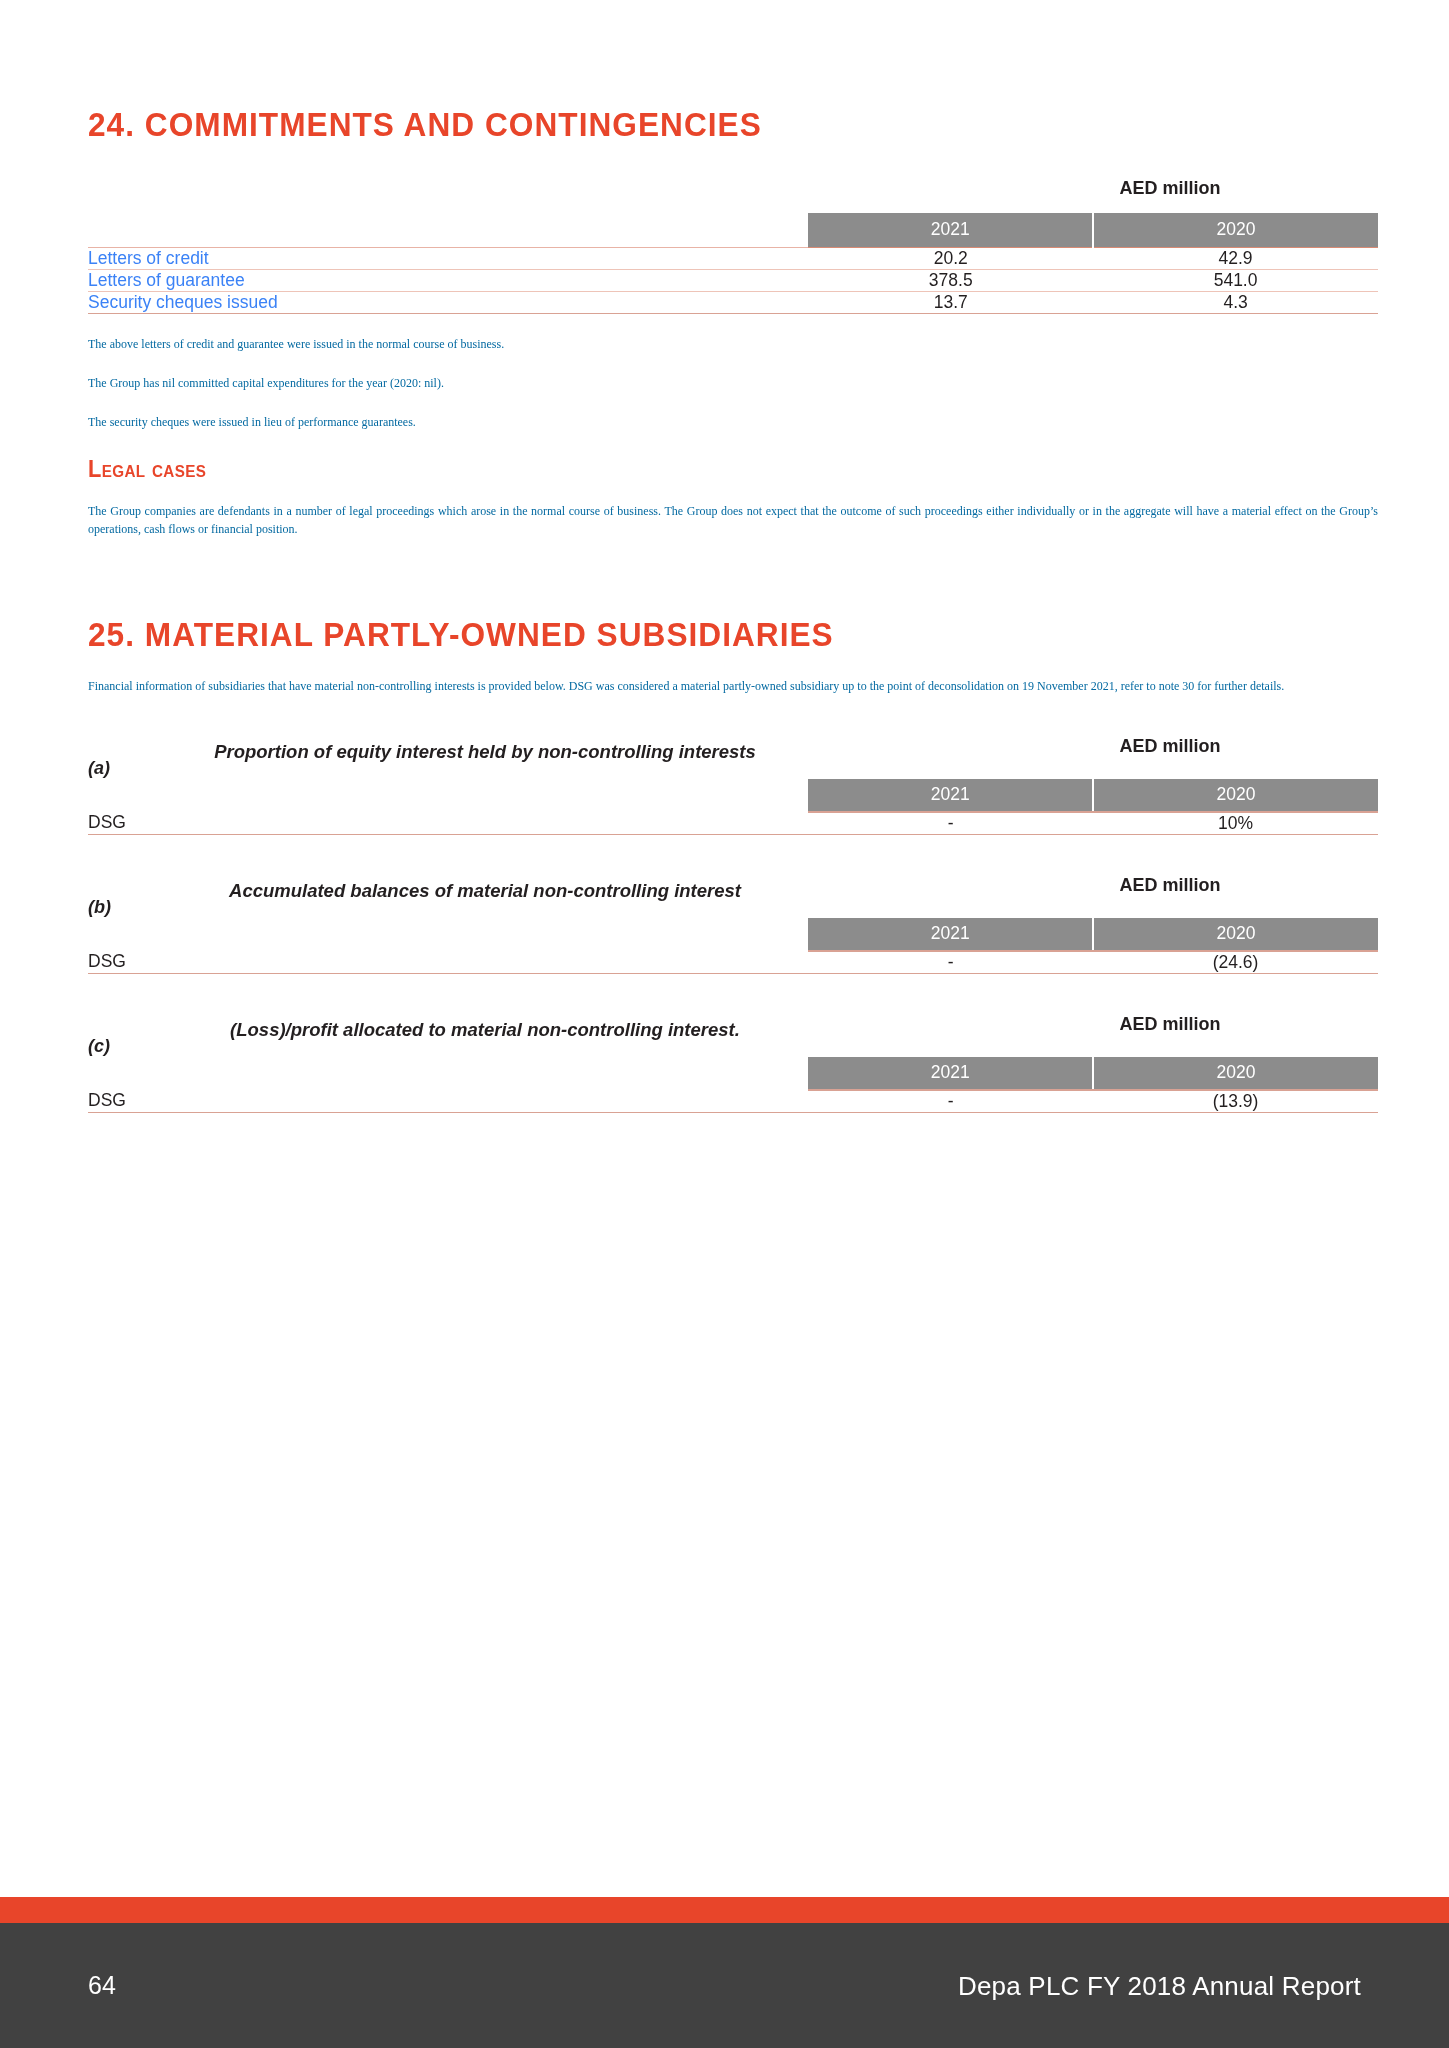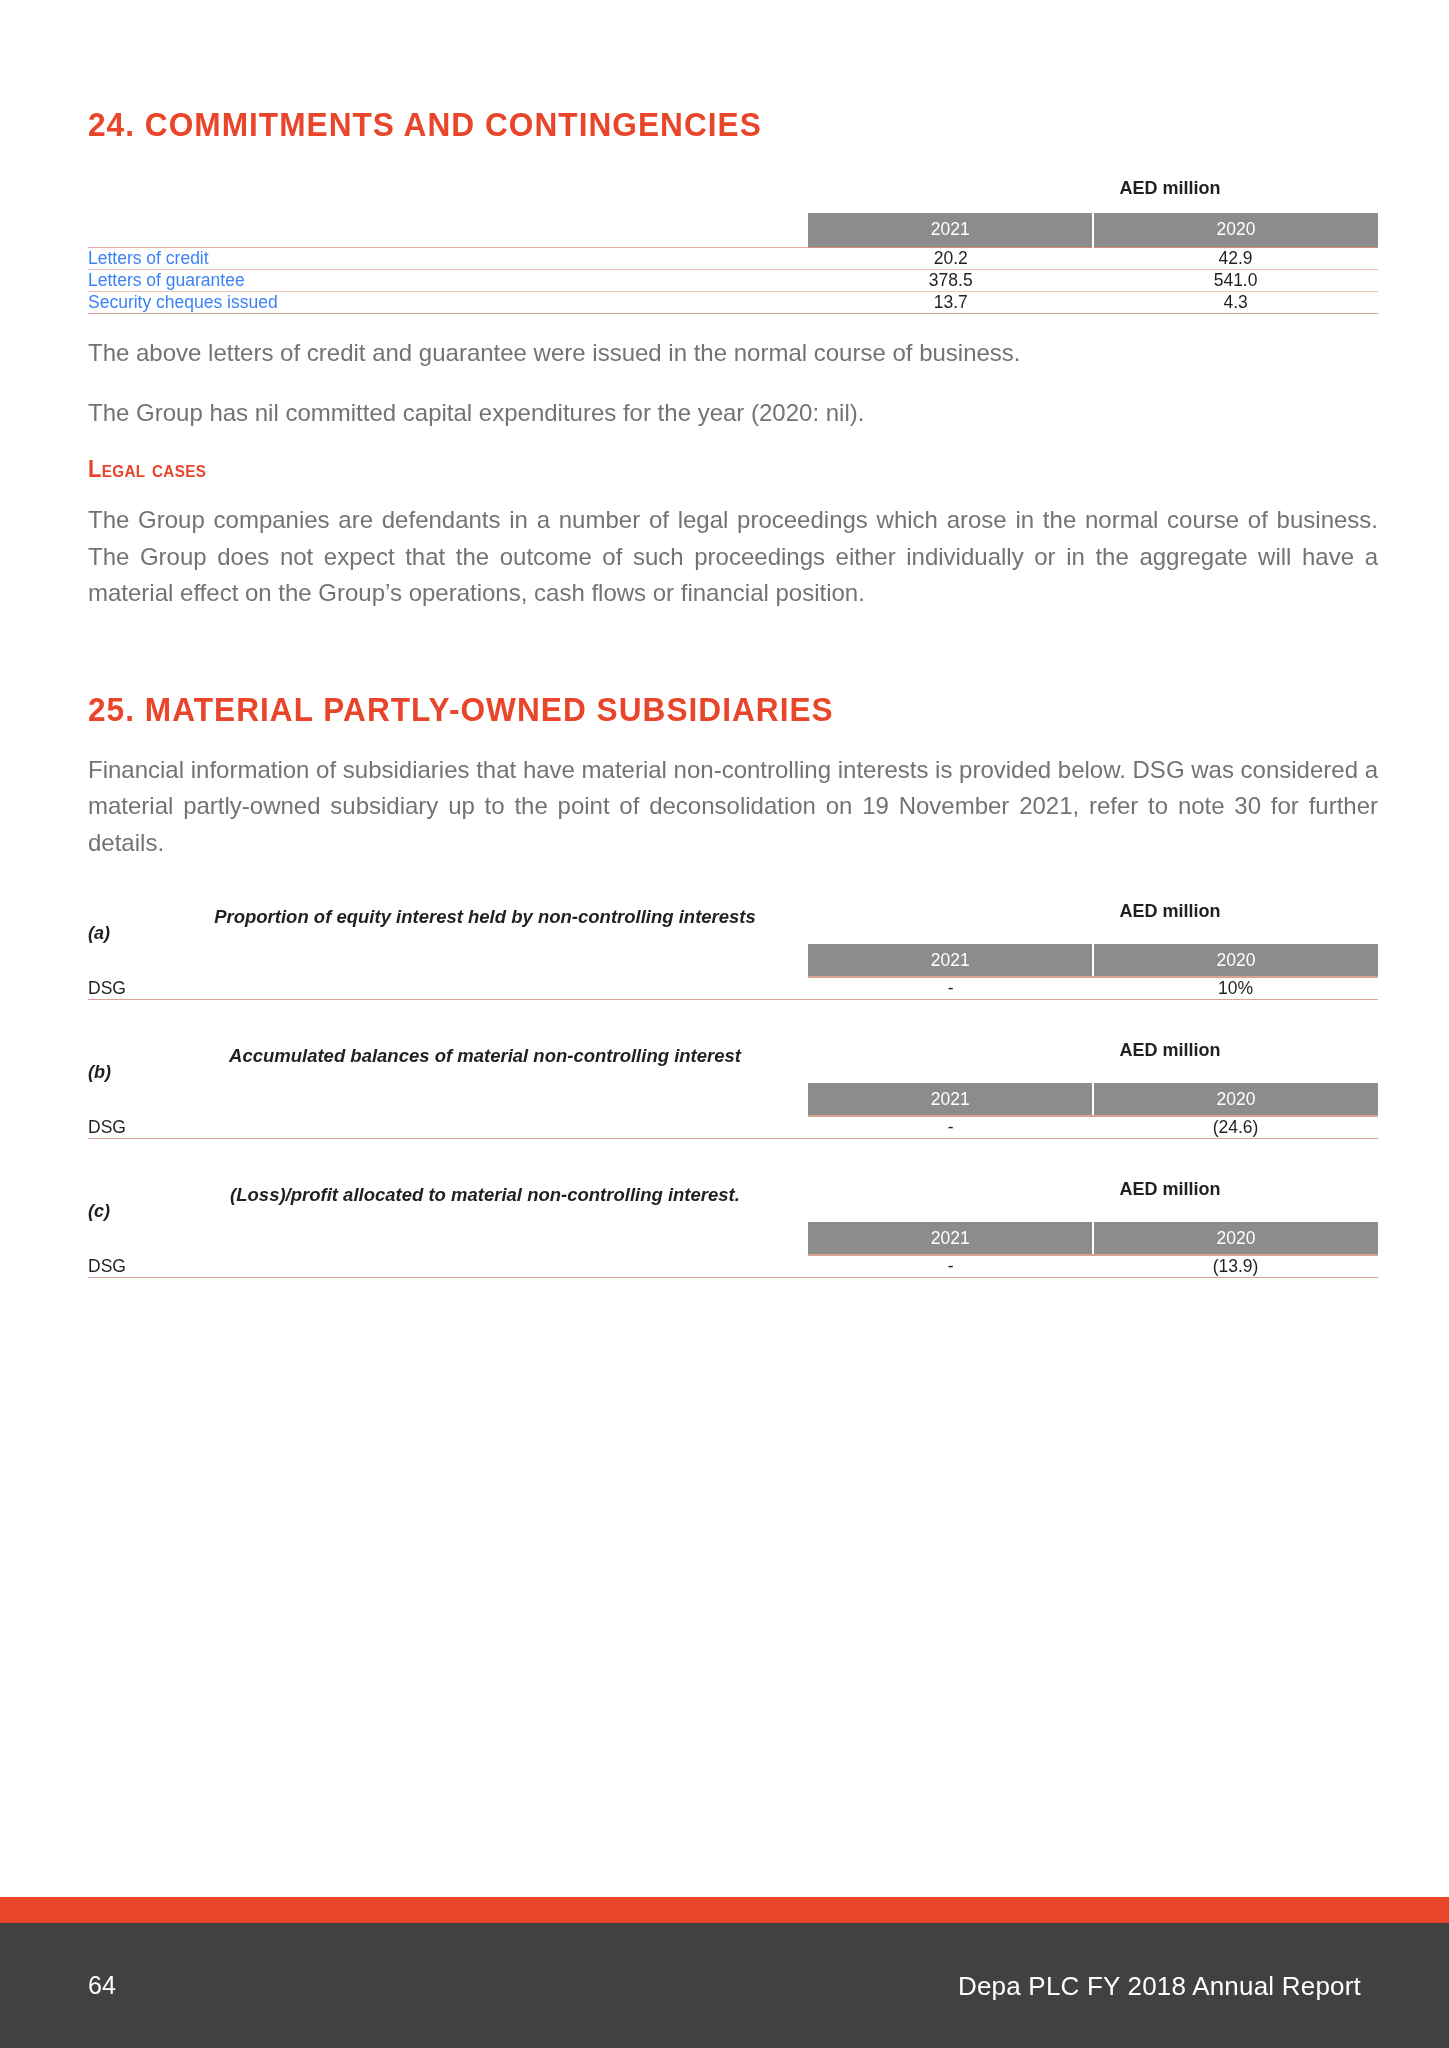--- a/index.html
+++ b/index.html
@@ -52,24 +52,25 @@
     font-variant: small-caps;
     letter-spacing: 0.4px;
     transform: scaleX(0.95);
     transform-origin: left center;
     margin-top: 24px;
     line-height: 1.2;
   }
 
   
   .para {
-    font-size: 24px;
+    font-size: 12px;
     line-height: 1.52;
-    color: #737373;
+    color: #0369a1;
     margin-top: 21px;
+    font-family: Liberation Serif, serif;
   }
   .para.justify { text-align: justify; }
   .para.tight { margin-top: 10px; }
 
   
   .tbl-wrap { margin-top: 34px; }
 
   .aed-label {
     font-weight: bold;
     font-size: 18px;
@@ -280,20 +281,21 @@
             <td class="cell-label">Security cheques issued</td>
             <td class="cell-val">13.7</td>
             <td class="cell-val">4.3</td>
           </tr>
         </tbody>
       </table>
     </div>
 
     <p class="para">The above letters of credit and guarantee were issued in the normal course of business.</p>
     <p class="para">The Group has nil committed capital expenditures for the year (2020: nil).</p>
+    <p class="para">The security cheques were issued in lieu of performance guarantees.</p>
 
     <h2 class="subheading">Legal cases</h2>
 
     <p class="para justify tight">The Group companies are defendants in a number of legal proceedings which arose in the normal course of business. The Group does not expect that the outcome of such proceedings either individually or in the aggregate will have a material effect on the Group’s operations, cash flows or financial position.</p>
 
     <h1 class="section-heading h25">25. MATERIAL PARTLY-OWNED SUBSIDIARIES</h1>
 
     <p class="para justify tight">Financial information of subsidiaries that have material non-controlling interests is provided below. DSG was considered a material partly-owned subsidiary up to the point of deconsolidation on 19 November 2021, refer to note 30 for further details.</p>
 
     <div class="subtable-block">

